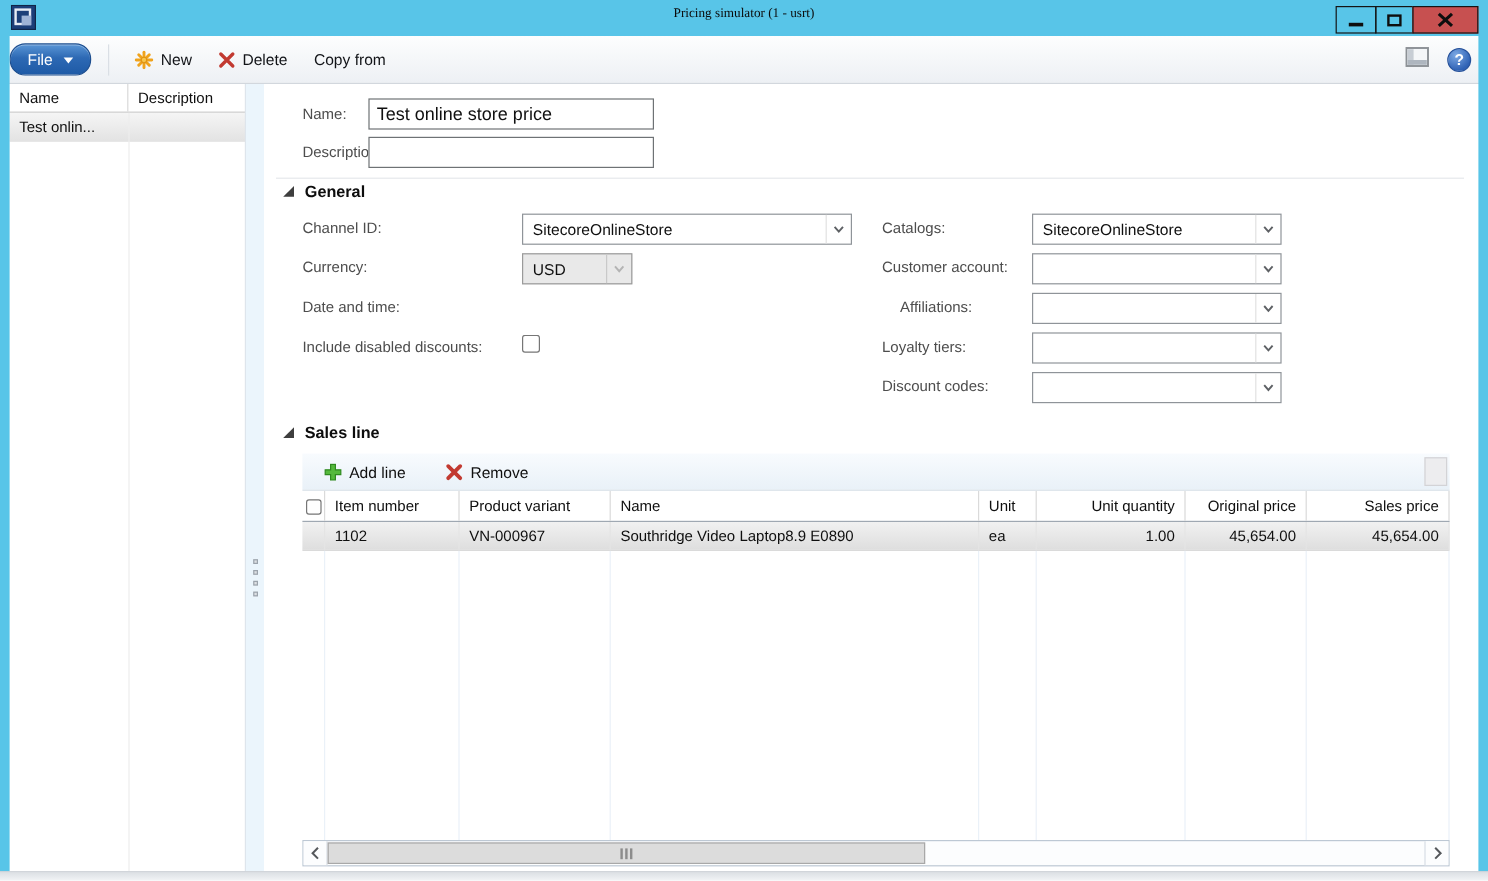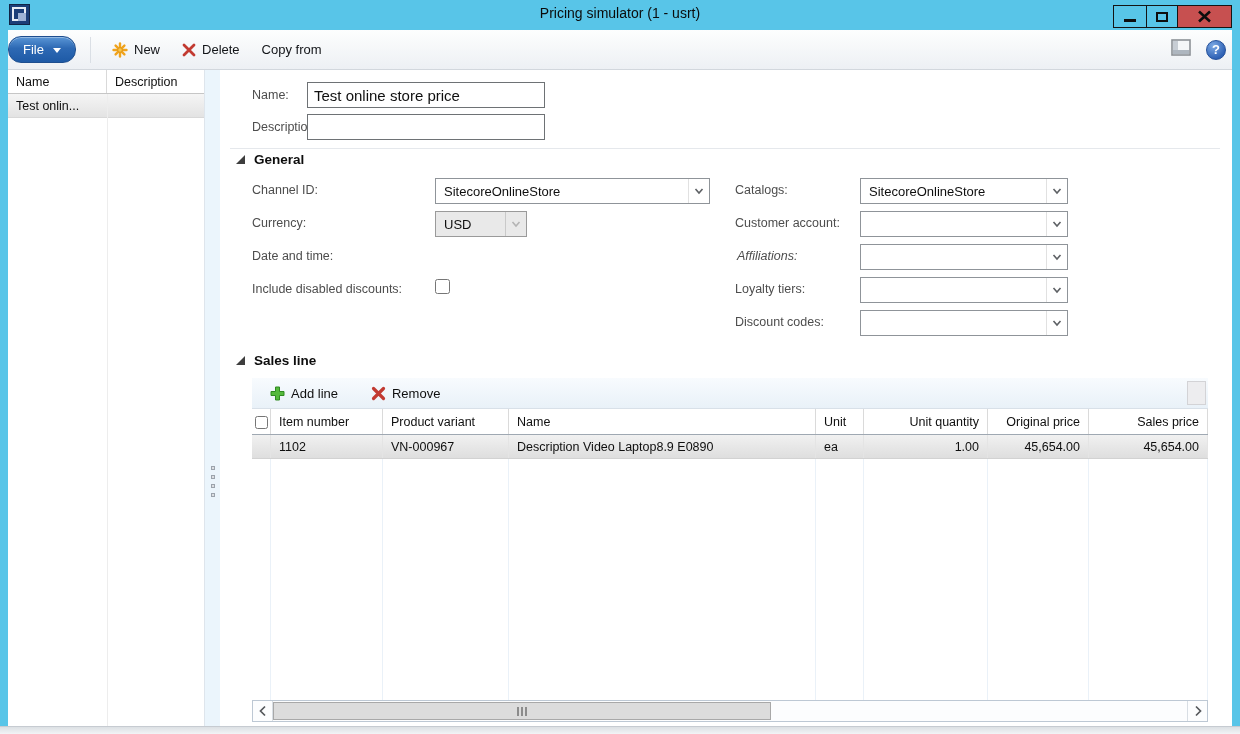--- a/index.html
+++ b/index.html
@@ -4,21 +4,21 @@
 <style>
   * { margin:0; padding:0; box-sizing:border-box; }
   html,body { width:1240px; height:734px; overflow:hidden; background:#fff;
               font-family:"Liberation Sans","DejaVu Sans",sans-serif; }
   #window { position:relative; width:1240px; height:734px; background:#fff; }
 
   
   .titlebar { position:absolute; left:0; top:0; width:1240px; height:30px; background:#58C5E8; }
   .app-icon { position:absolute; left:9px; top:4px; width:21px; height:21px; }
   .win-title { position:absolute; left:0; right:0; top:5px; text-align:center;
-               font-size:14px; color:#0B0B0B; }
+               font-size:11px; color:#0B0B0B;font-family:Liberation Serif, serif; }
   .win-controls { position:absolute; top:5px; right:8px; display:flex; }
   .wbtn { height:23px; border:1px solid #141414; margin-left:-1px;
           display:flex; align-items:center; justify-content:center; background:transparent; }
   .wbtn.min { width:34px; } .wbtn.max { width:32px; } .wbtn.close { width:55px; background:#C75050; }
   .glyph-min { display:block; width:12px; height:3px; background:#0E0E0E; margin-top:8px; }
   .glyph-max { display:block; width:12px; height:10px; border:2px solid #0E0E0E; background:transparent; }
 
   
   .toolbar { position:absolute; left:0; top:30px; width:1240px; height:40px;
              background:linear-gradient(#FDFEFE,#EDF0F4); border-bottom:1px solid #D2D7DD;
@@ -283,21 +283,21 @@
       <div class="flabel" style="left:515px; top:146px;">Customer account:</div>
       <div class="combo" style="left:640px; top:141px; width:208px;">
         <span class="combo-text"></span>
         <span class="combo-btn">
           <svg width="12" height="12" viewBox="0 0 12 12">
               <polyline points="2.5,4 6,8 9.5,4" fill="none" stroke="#5E6165" stroke-width="1.6"></polyline>
             </svg>
         </span>
       </div>
 
-      <div class="flabel" style="left:517px; top:179px;font-style:italic;">Affiliations:</div>
+      <div class="flabel" style="left:530px; top:179px;">Affiliations:</div>
       <div class="combo" style="left:640px; top:174px; width:208px;">
         <span class="combo-text"></span>
         <span class="combo-btn">
           <svg width="12" height="12" viewBox="0 0 12 12">
               <polyline points="2.5,4 6,8 9.5,4" fill="none" stroke="#5E6165" stroke-width="1.6"></polyline>
             </svg>
         </span>
       </div>
 
       <div class="flabel" style="left:515px; top:212px;">Loyalty tiers:</div>
@@ -353,21 +353,21 @@
           <div class="gh c4">Unit</div>
           <div class="gh c5 num">Unit quantity</div>
           <div class="gh c6 num">Original price</div>
           <div class="gh c7 num">Sales price</div>
         </div>
 
         <div class="grid-row">
           <div class="gc c0"></div>
           <div class="gc c1">1102</div>
           <div class="gc c2">VN-000967</div>
-          <div class="gc c3">Description Video Laptop8.9 E0890</div>
+          <div class="gc c3">Southridge Video Laptop8.9 E0890</div>
           <div class="gc c4">ea</div>
           <div class="gc c5 num">1.00</div>
           <div class="gc c6 num">45,654.00</div>
           <div class="gc c7 num">45,654.00</div>
         </div>
 
         <div class="grid-empty">
           <div class="ge c0"></div>
             <div class="ge c1"></div>
             <div class="ge c2"></div>

